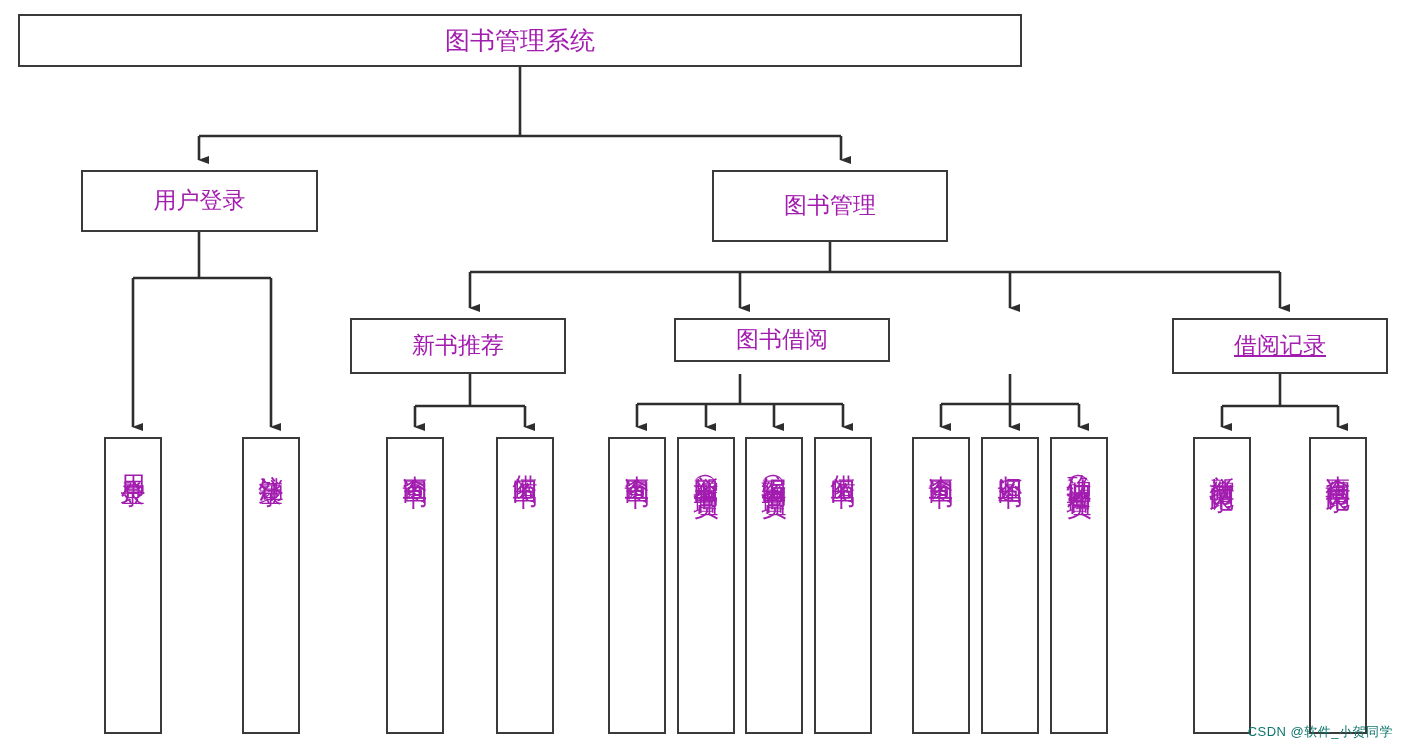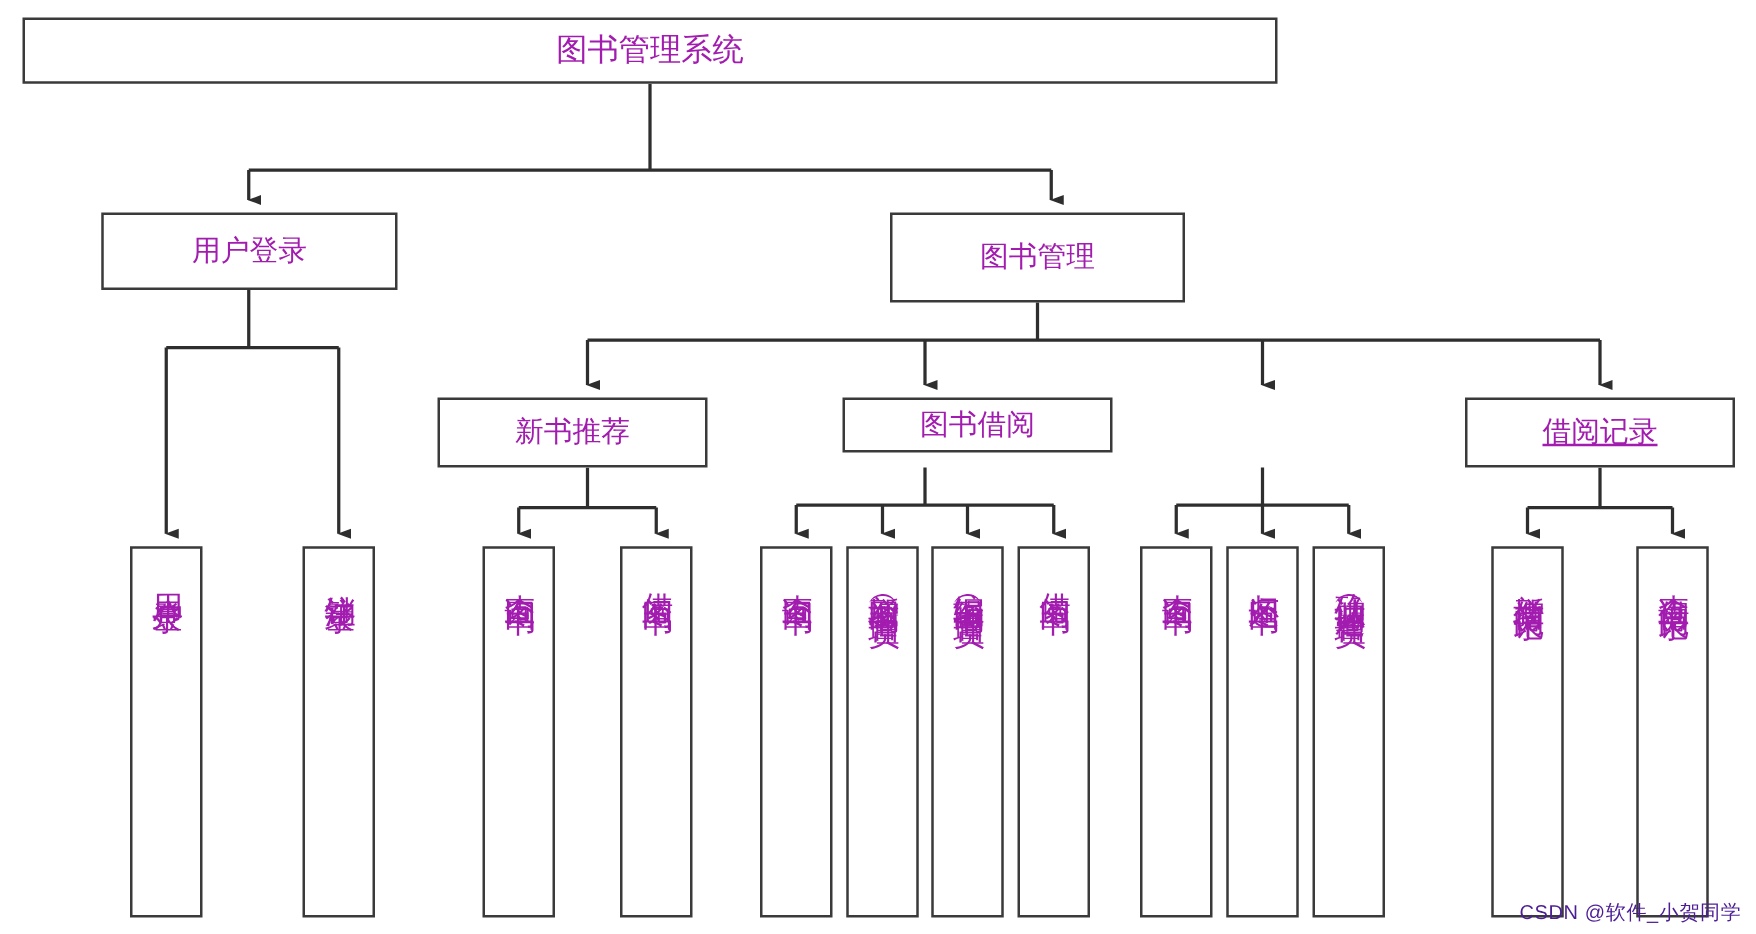--- a/index.html
+++ b/index.html
@@ -45,22 +45,22 @@
     font-size:25px;
     letter-spacing:3px;
     line-height:1;
     white-space:nowrap;
   }
 
   .watermark{
     position:absolute;
     right:12px;
     bottom:6px;
-    font-size:16px;
-    color:#4c1d95;
+    font-size:13px;
+    color:#0f766e;
     letter-spacing:0.5px;
     z-index:9;
     white-space:nowrap;
     pointer-events:none;
   }
 </style>
 </head>
 <body>
 
 <div id="canvas">

